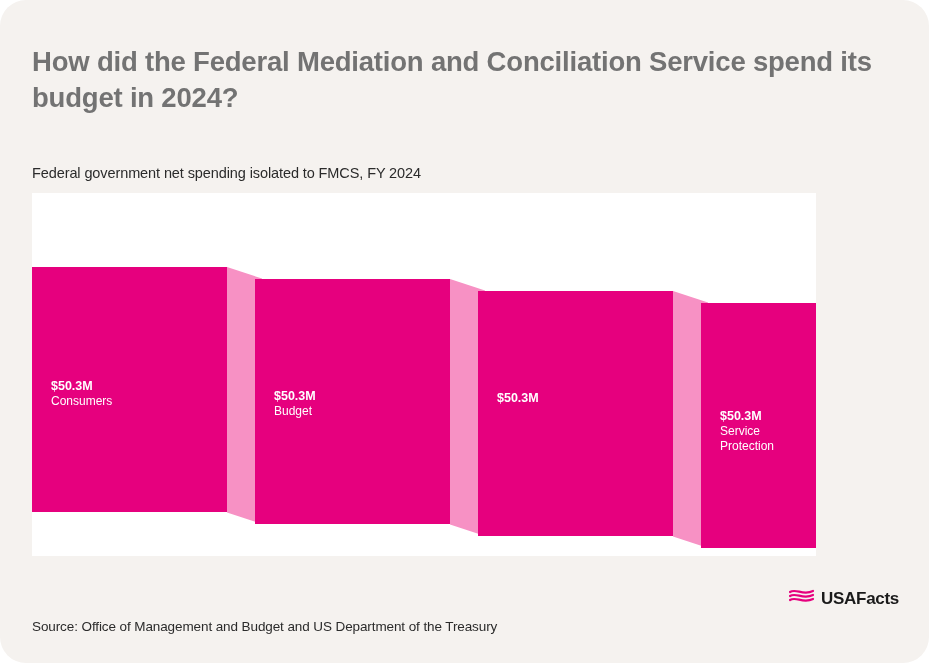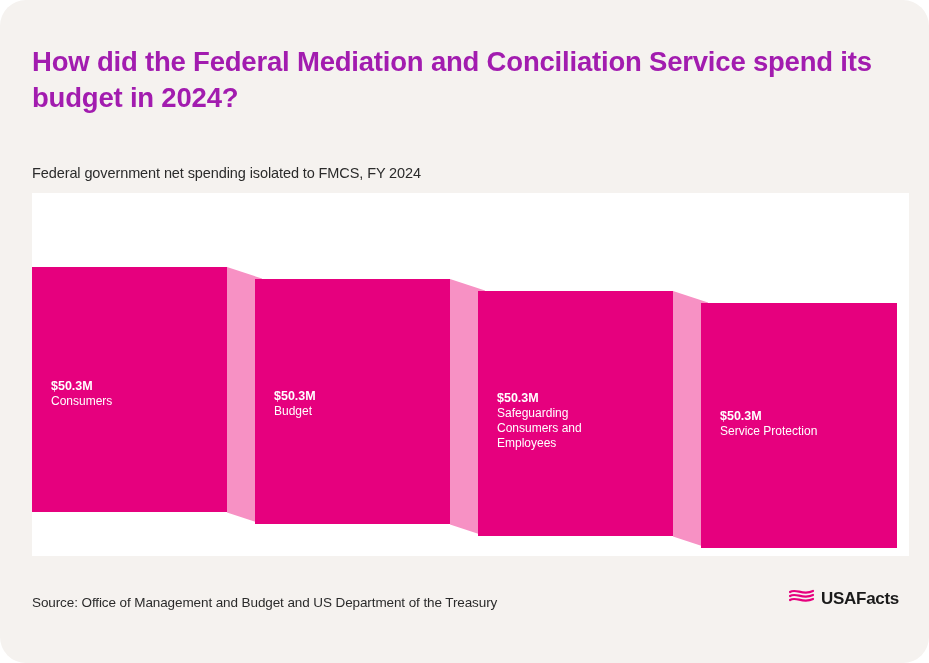--- a/index.html
+++ b/index.html
@@ -24,36 +24,36 @@
     overflow: hidden;
   }
   #title {
     position: absolute;
     left: 32px;
     top: 44px;
     width: 860px;
     font-size: 27.5px;
     line-height: 36px;
     font-weight: bold;
-    color: #a21caf;
+    color: #737373;
     letter-spacing: -0.2px;
   }
   #subtitle {
     position: absolute;
     left: 32px;
     top: 165px;
     font-size: 14.5px;
     color: #2b2b2b;
     letter-spacing: -0.1px;
   }
   #plot {
     position: absolute;
     left: 32px;
     top: 193px;
-    width: 877px;
+    width: 784px;
     height: 363px;
     background: #ffffff;
     overflow: hidden;
   }
   .stage {
     position: absolute;
     background: #e6007e;
   }
   .link {
     position: absolute;
@@ -72,21 +72,21 @@
   }
   .stage-name {
     font-size: 12px;
     line-height: 15px;
     display: block;
     max-width: 130px;
   }
   #source {
     position: absolute;
     left: 32px;
-    top: 595px;
+    top: 619px;
     font-size: 13.5px;
     color: #2b2b2b;
     letter-spacing: -0.1px;
   }
   #logo {
     position: absolute;
     right: 30px;
     top: 588px;
     display: flex;
     align-items: center;
@@ -126,21 +126,20 @@
 
     <div class="stage" style="left:223px; top:86px; width:195px; height:245px;"></div>
     <div class="stage-label" style="left:242px; top:196px;">
       <span class="stage-value">$50.3M</span>
       <span class="stage-name">Budget</span>
     </div>
 
     <div class="stage" style="left:446px; top:98px; width:195px; height:245px;"></div>
     <div class="stage-label" style="left:465px; top:198px;">
       <span class="stage-value">$50.3M</span>
-      <span class="stage-name">Safeguarding Consumers and Employees</span>
     </div>
 
     <div class="stage" style="left:669px; top:110px; width:196px; height:245px;"></div>
     <div class="stage-label" style="left:688px; top:216px;">
       <span class="stage-value">$50.3M</span>
       <span class="stage-name">Service Protection</span>
     </div>
 
   </div>
 

